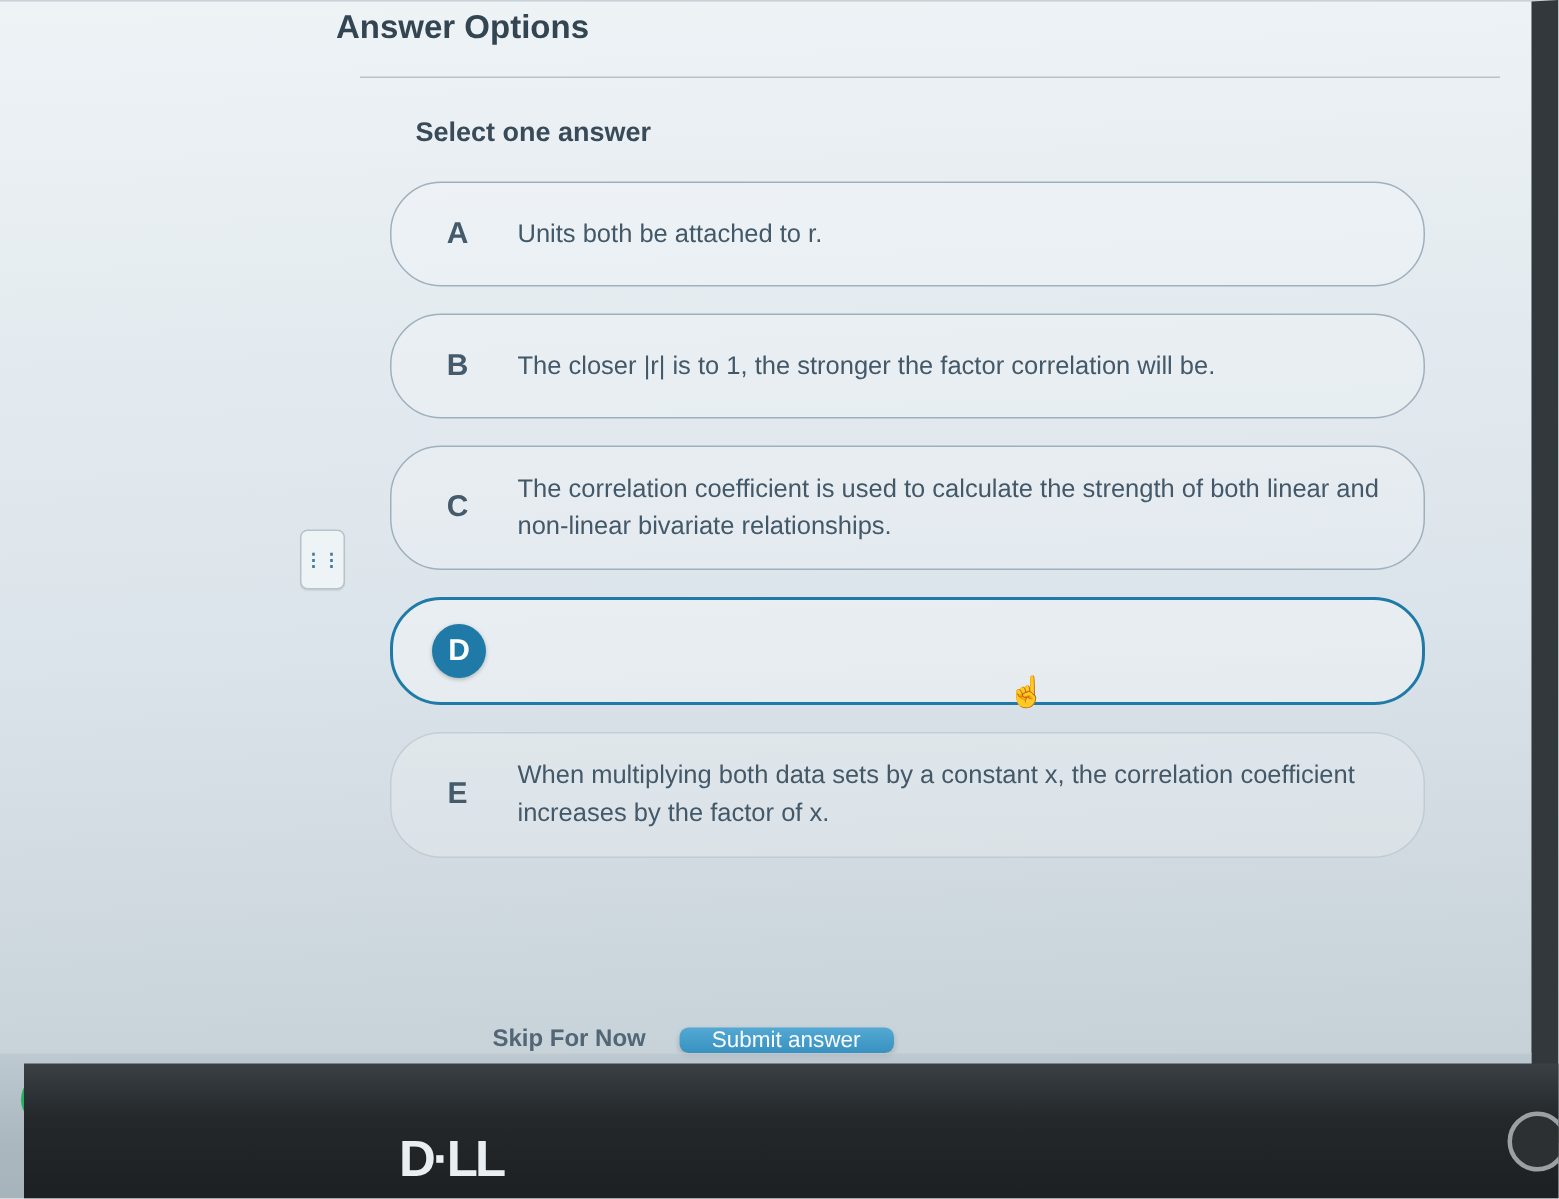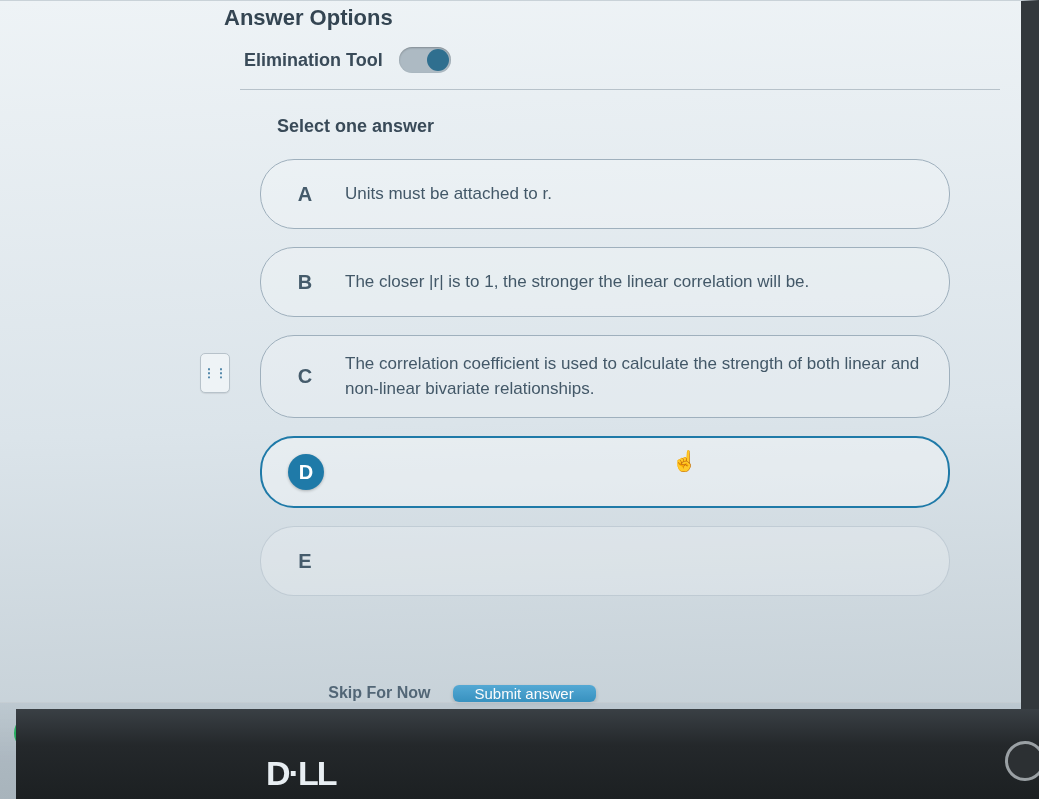--- a/index.html
+++ b/index.html
@@ -168,48 +168,43 @@
 </style>
 </head>
 <body>
 
 <div class="screen">
 
   <div class="panel">
     <div class="section-title">Answer Options</div>
 
     <div class="sub-block">
-      <div class="elim-row">
-        <span>Elimination Tool</span>
-        <div class="toggle">
-          <div class="knob"></div>
-        </div>
-      </div>
       <hr class="divider">
       <div class="instruction">Select one answer</div>
     </div>
 
     <div class="options">
       <div class="option">
         <div class="letter">A</div>
-        <div class="opt-text">Units must be attached to r.</div>
+        <div class="opt-text">Units both be attached to r.</div>
       </div>
       <div class="option">
         <div class="letter">B</div>
-        <div class="opt-text">The closer |r| is to 1, the stronger the linear correlation will be.</div>
+        <div class="opt-text">The closer |r| is to 1, the stronger the factor correlation will be.</div>
       </div>
       <div class="option">
         <div class="letter">C</div>
         <div class="opt-text">The correlation coefficient is used to calculate the strength of both linear and non-linear bivariate relationships.</div>
       </div>
       <div class="option selected">
         <div class="letter">D</div>
       </div>
       <div class="option last">
         <div class="letter">E</div>
+        <div class="opt-text">When multiplying both data sets by a constant x, the correlation coefficient increases by the factor of x.</div>
       </div>
     </div>
   </div>
 
   <div class="side-handle">⋮⋮</div>
 
   <div class="cursor-hand">☝</div>
 
   <div class="footer-row">
     <button class="skip">Skip For Now</button>

